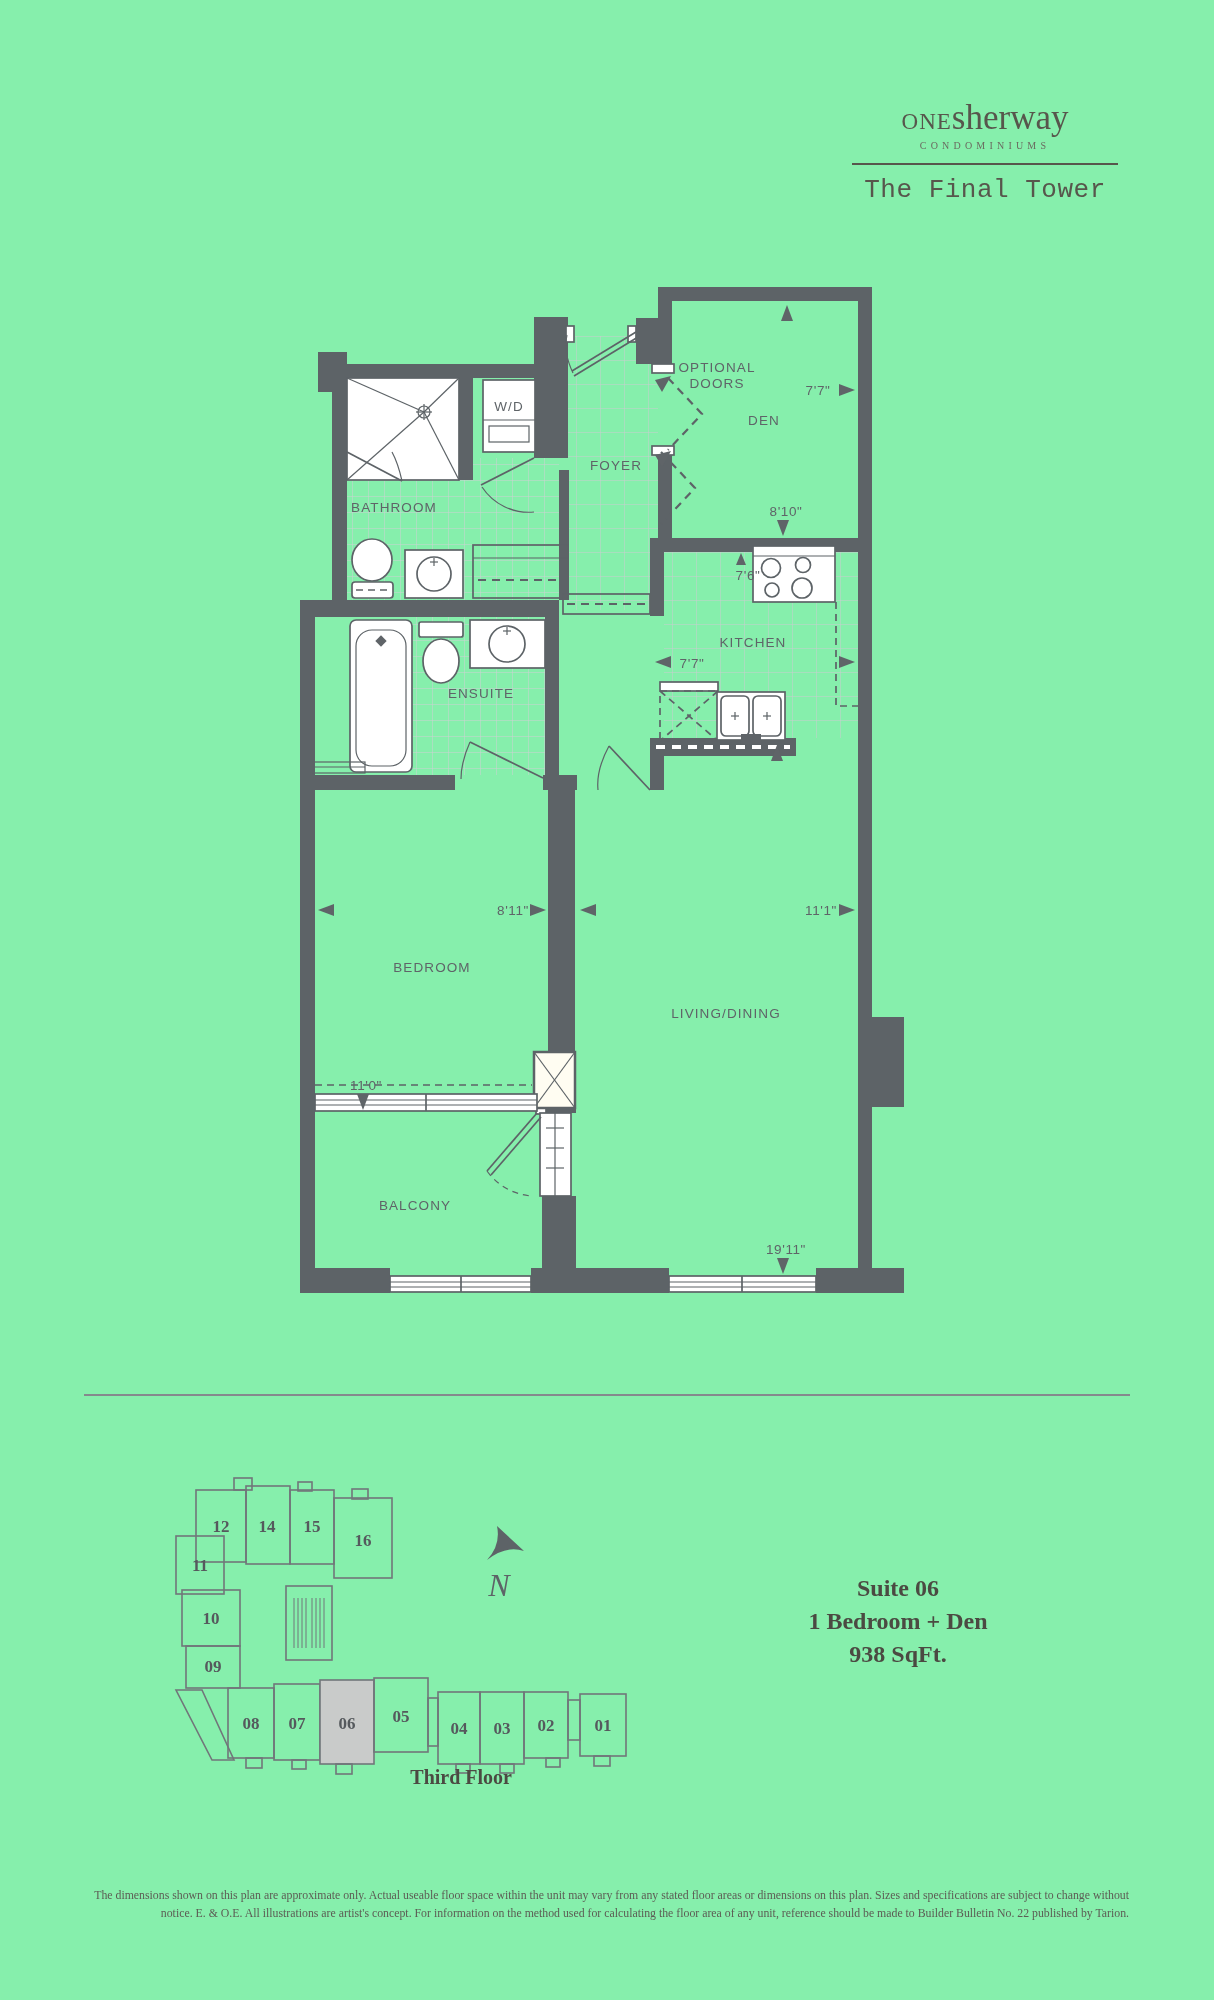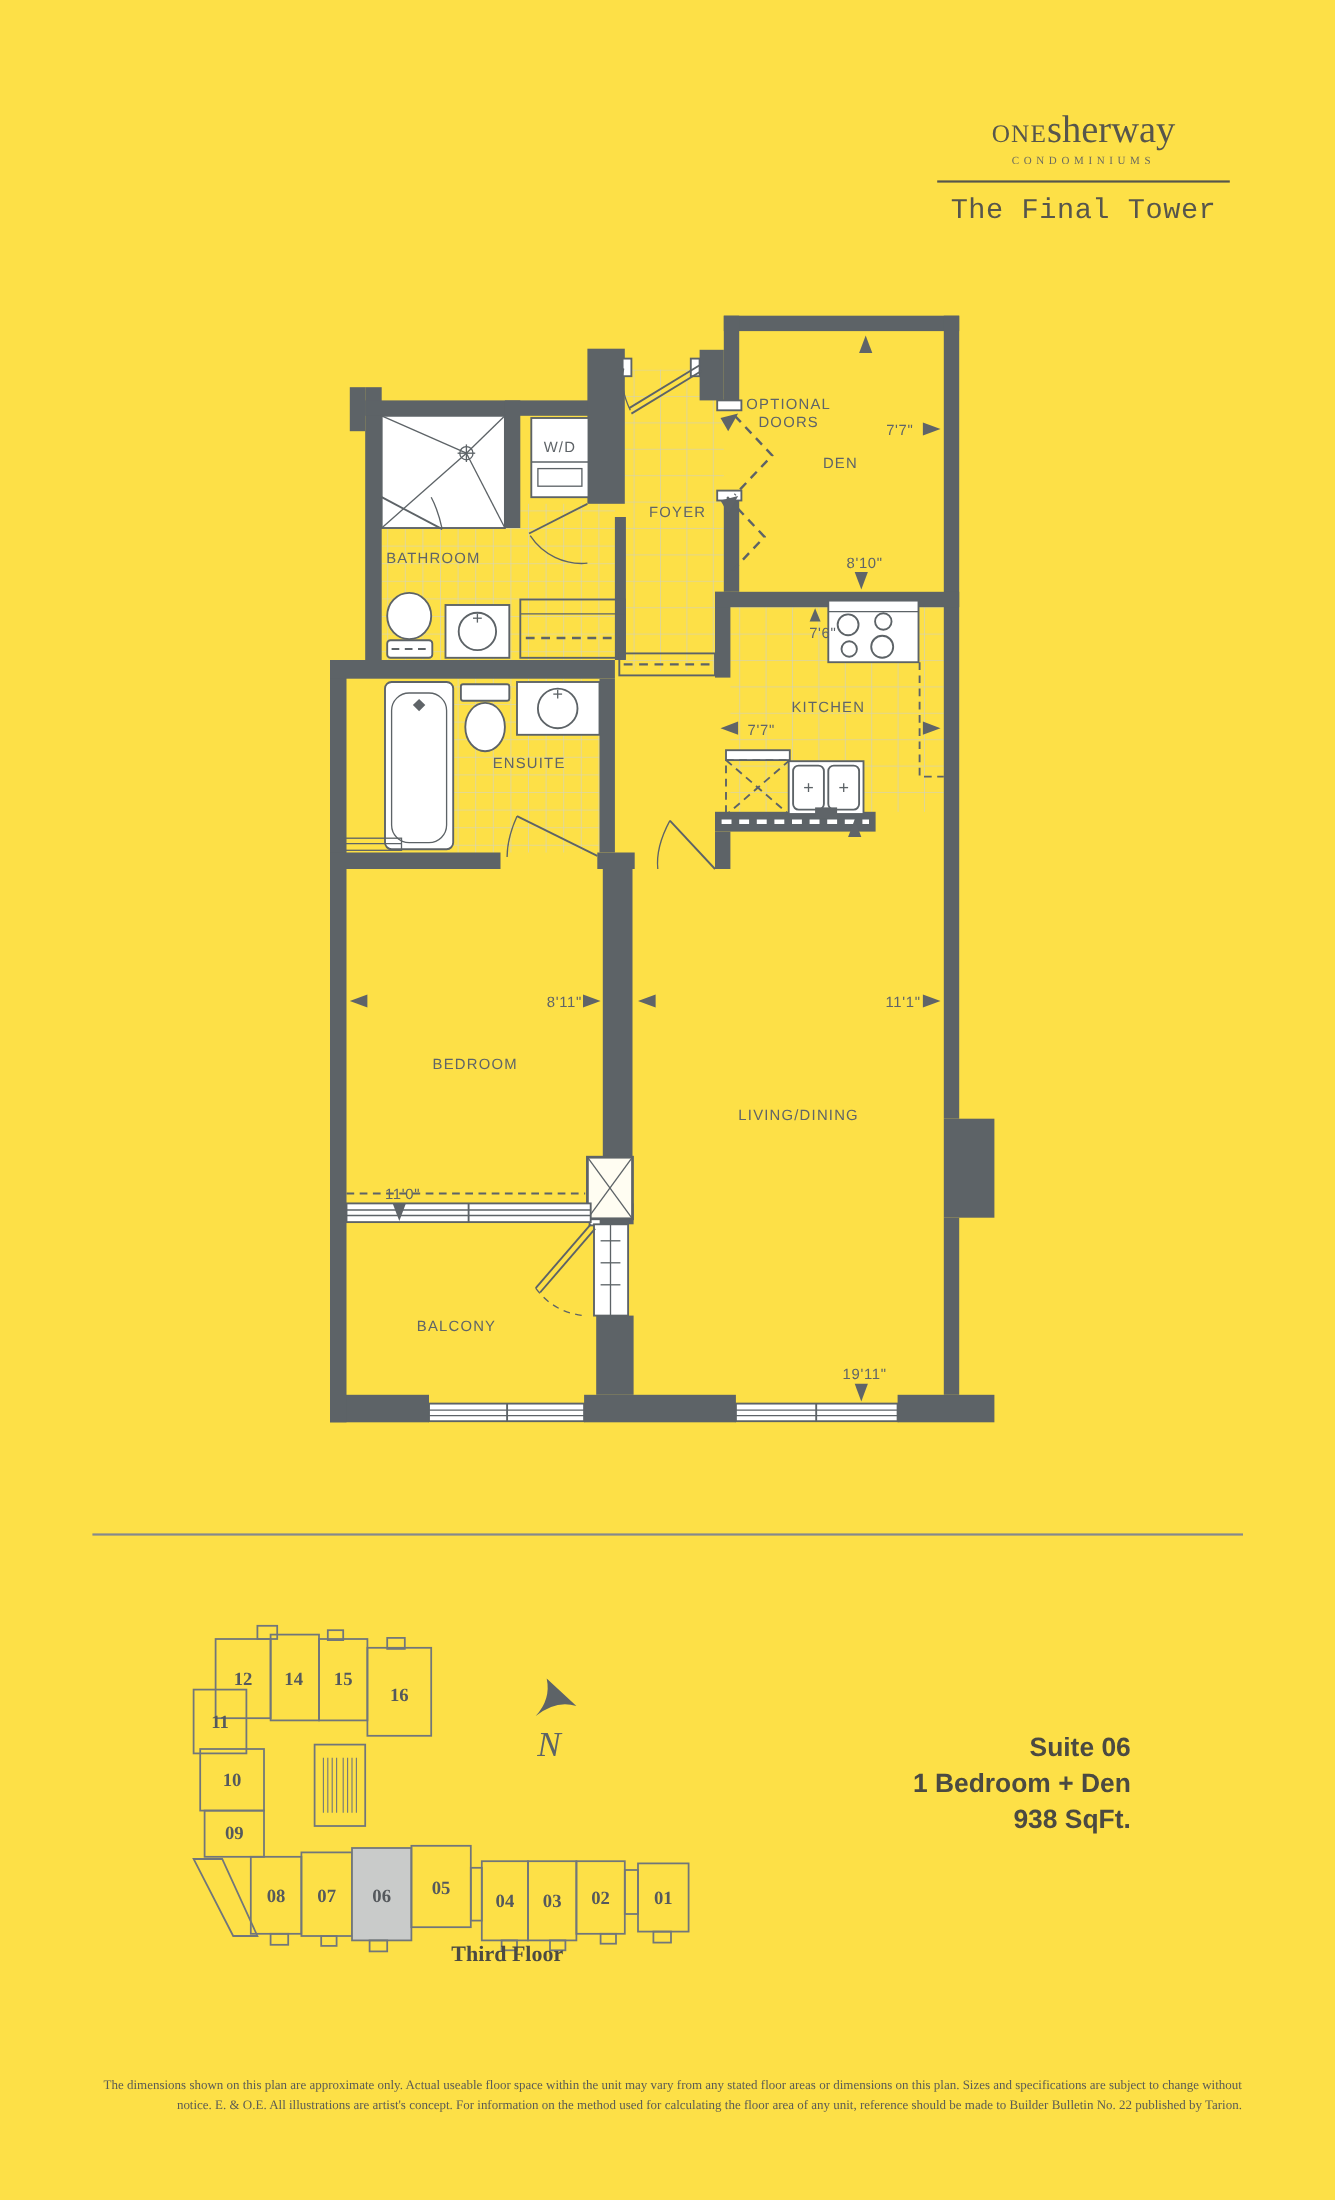--- a/index.html
+++ b/index.html
@@ -1,29 +1,29 @@
 <!DOCTYPE html>
 <html><head>
 <meta charset="utf-8">
 <style>
   html,body{margin:0;padding:0;background:#fff;}
-  .page{position:relative;width:1214px;height:2000px;background:#fde047;overflow:hidden;
+  .page{position:relative;width:1214px;height:2000px;background:#86efac;overflow:hidden;
         font-family:"Liberation Sans",sans-serif;}
   
   .brand{position:absolute;left:852px;top:98px;width:266px;text-align:center;color:#57564c;}
   .logo-line{font-family:"Liberation Serif",serif;line-height:40px;white-space:nowrap;}
   .logo-one{font-size:23px;letter-spacing:1px;}
   .logo-sherway{font-size:35px;letter-spacing:0px;}
   .logo-sub{font-family:Liberation Serif, serif;font-size:10px;letter-spacing:4.2px;
             margin-top:-4px;color:#6b6a60;}
   .brand-rule{height:2px;background:#57564c;margin-top:12px;}
   .tagline{font-family:Liberation Mono, monospace;font-size:26px;margin-top:10px;letter-spacing:0.5px;}
   
-  .suite-info{position:absolute;left:768px;top:1572px;width:260px;text-align:right;
-              font-family:Liberation Sans, sans-serif;font-weight:bold;font-size:24px;
+  .suite-info{position:absolute;left:768px;top:1572px;width:260px;text-align:center;
+              font-family:Liberation Serif, serif;font-weight:bold;font-size:24px;
               color:#4b4a42;line-height:33px;}
   .floor-label{position:absolute;left:322px;top:1766px;width:190px;text-align:right;
                font-family:"Liberation Serif",serif;font-weight:bold;font-size:20px;color:#4b4a42;}
   .separator{position:absolute;left:84px;top:1394px;width:1046px;height:2px;background:#85898d;}
   .disclaimer{position:absolute;left:85px;top:1886px;width:1044px;text-align:right;
               font-family:"Liberation Serif",serif;font-size:11.8px;color:#5c5c54;line-height:1.55;}
   
   .w{fill:#5d6367;}
   .ln{fill:none;stroke:#5d6367;stroke-width:1.7;}
   .lnthin{fill:none;stroke:#5d6367;stroke-width:1.2;}

